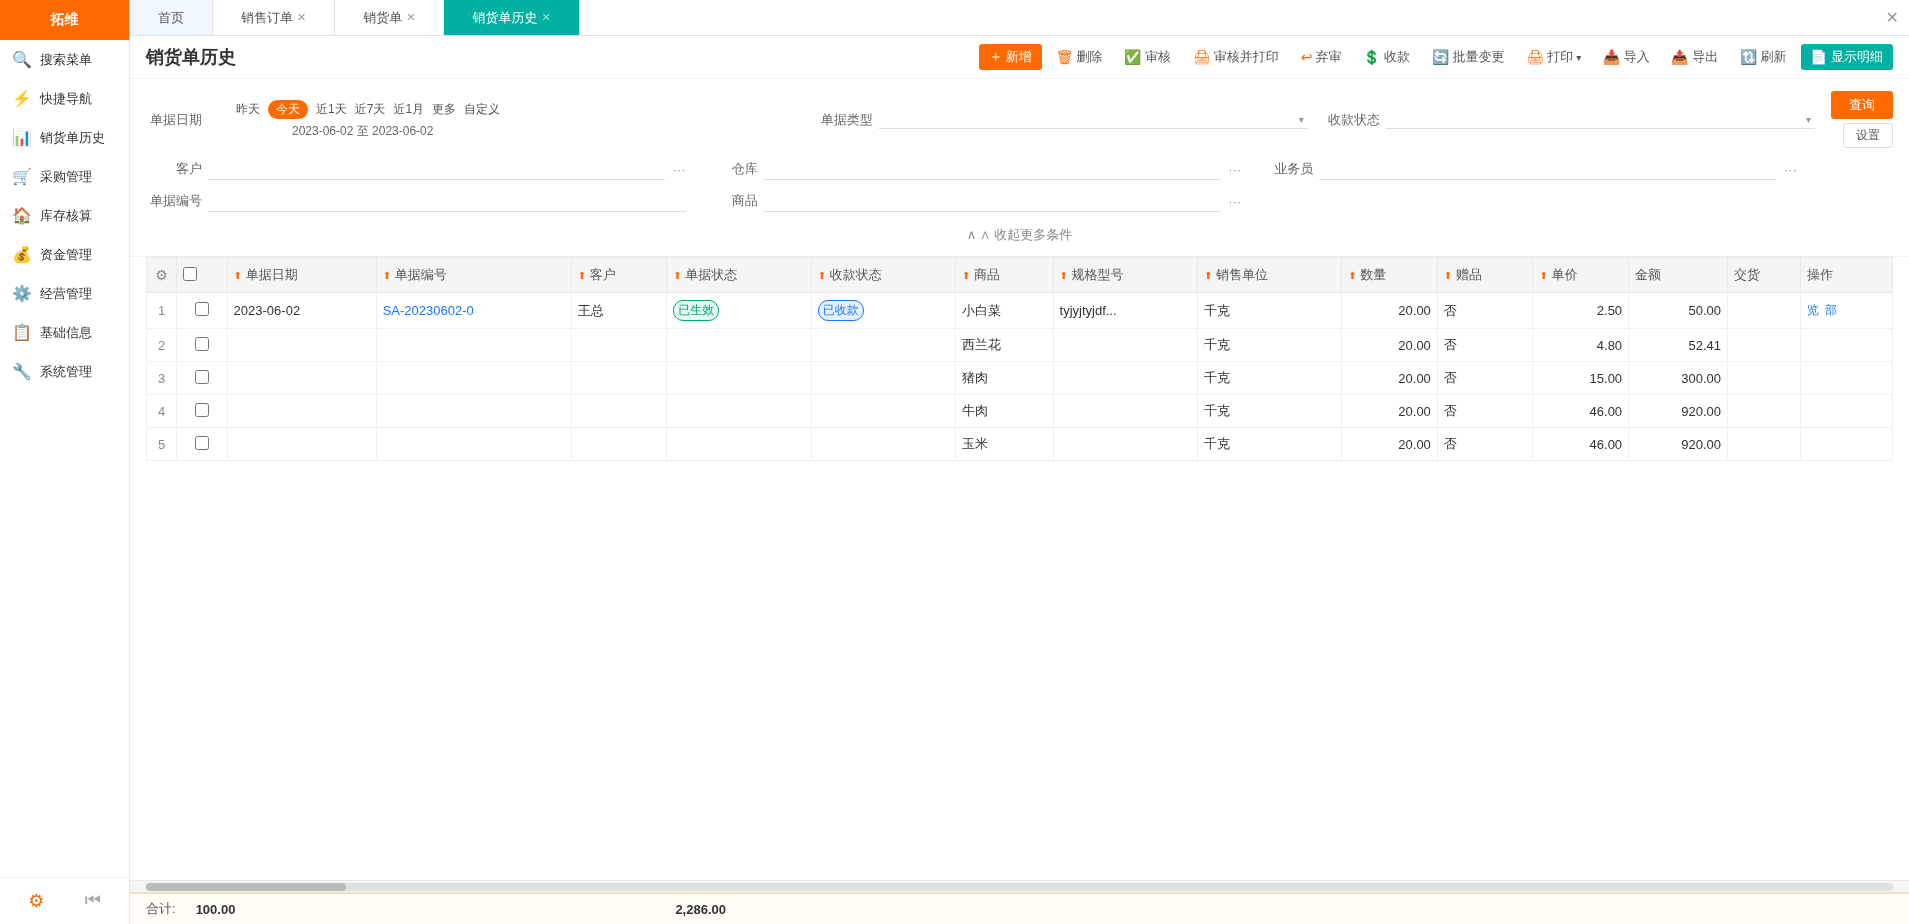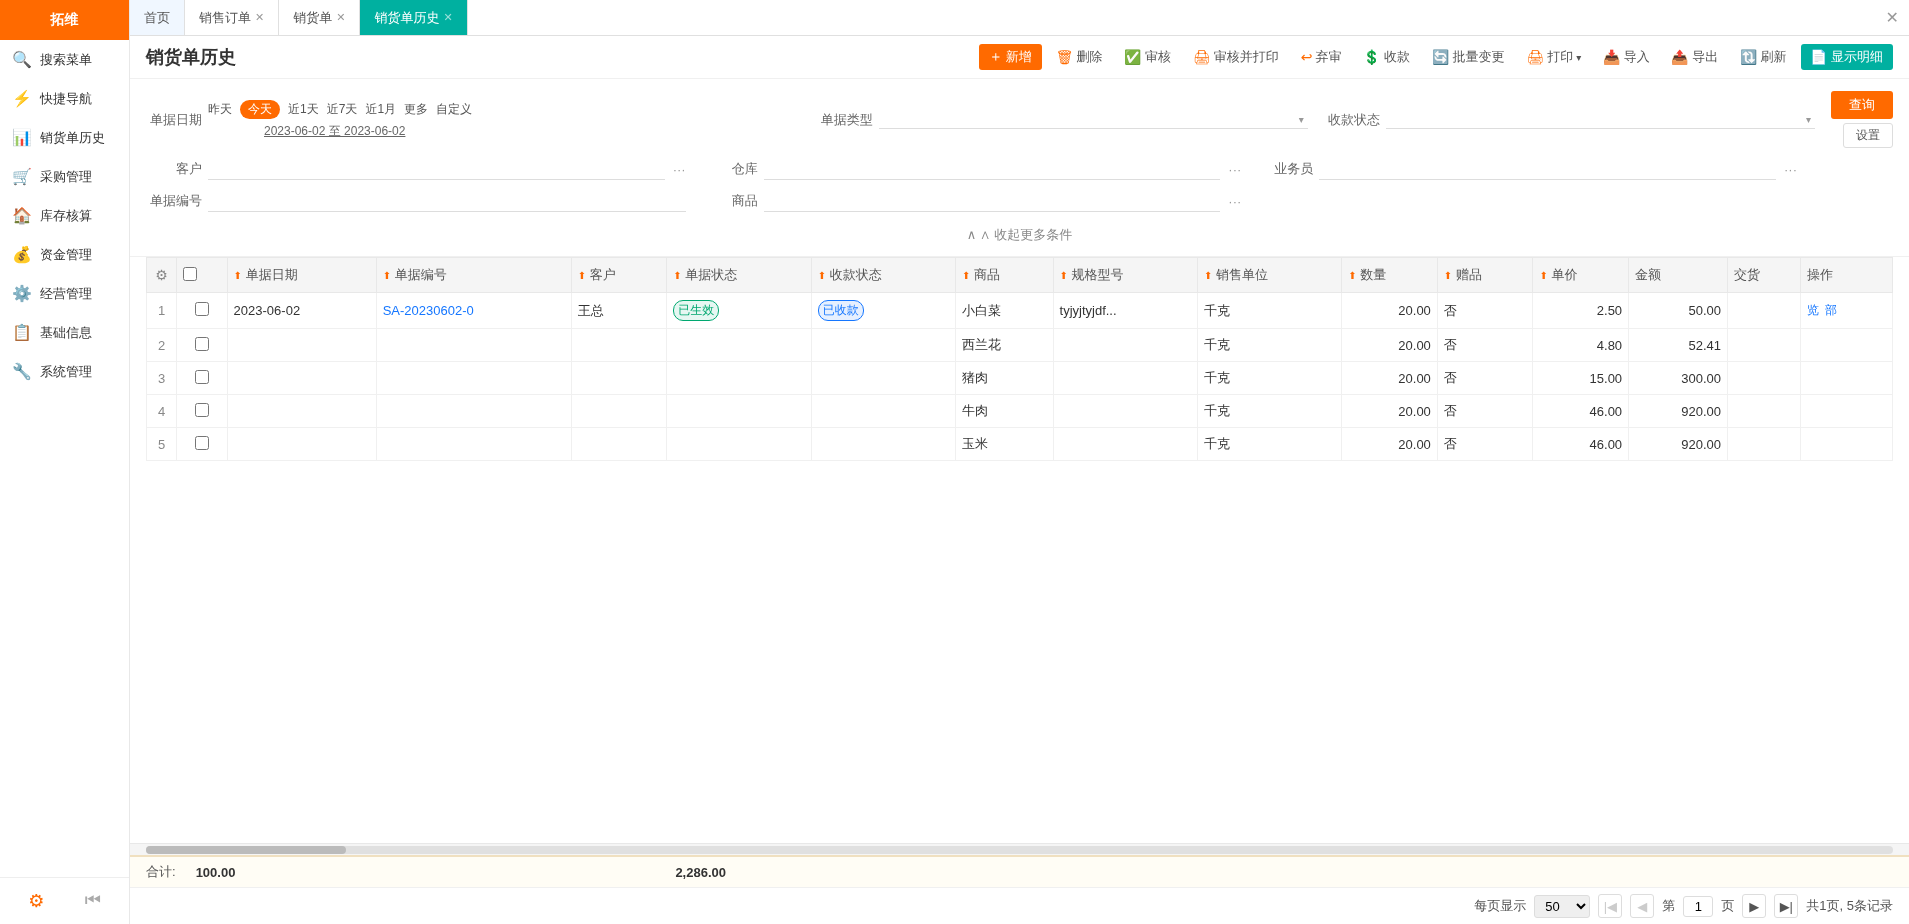--- a/index.html
+++ b/index.html
@@ -51,21 +51,21 @@
     
     .tabs-bar {
       background: #fff;
       border-bottom: 1px solid #e0e0e0;
       display: flex;
       align-items: center;
       height: 36px;
       flex-shrink: 0;
     }
     .tab {
-      padding: 0 14px;
+      padding: 0 28px;
       height: 100%;
       display: flex;
       align-items: center;
       cursor: pointer;
       color: #555;
       border-right: 1px solid #e0e0e0;
       white-space: nowrap;
       gap: 4px;
       font-size: 13px;
     }
@@ -180,20 +180,21 @@
       position: relative;
     }
     .filter-select .chevron { color: #999; font-size: 10px; }
     .filter-dots { color: #999; cursor: pointer; margin-left: 2px; }
 
     
     .date-filter {
       display: flex;
       flex-direction: column;
       gap: 4px;
+      margin-left: 28px;
     }
     .date-options {
       display: flex;
       gap: 8px;
       align-items: center;
     }
     .date-opt {
       cursor: pointer;
       color: #555;
       font-size: 12px;
@@ -201,21 +202,20 @@
     .date-opt.active {
       background: #ff6a00;
       color: #fff;
       border-radius: 10px;
       padding: 1px 8px;
     }
     .date-range {
       font-size: 12px;
       color: #666;
       margin-left: 56px;
-      text-decoration: underline;
     }
 
     
     .collapse-row {
       text-align: center;
       padding: 4px 0 8px;
       cursor: pointer;
       color: #888;
       font-size: 12px;
     }
@@ -750,30 +750,14 @@
     </div>
 
     <div class="table-footer">
       <span class="footer-label">合计:</span>
       <div class="footer-total">
         <span class="footer-val">100.00</span>
         <span class="footer-val" style="margin-left:400px;">2,286.00</span>
       </div>
     </div>
 
-    <div class="pagination">
-      <span class="page-size-label">每页显示</span>
-      <select class="page-size-select">
-        <option>50</option>
-        <option>100</option>
-        <option>200</option>
-      </select>
-      <button class="page-btn disabled">|◀</button>
-      <button class="page-btn disabled">◀</button>
-      <span style="color:#555;">第</span>
-      <input class="page-input" value="1" style="">
-      <span style="color:#555;">页</span>
-      <button class="page-btn">▶</button>
-      <button class="page-btn">▶|</button>
-      <span class="page-info">共1页, 5条记录</span>
-    </div>
   </div>
 </div>
 
 </body></html>

